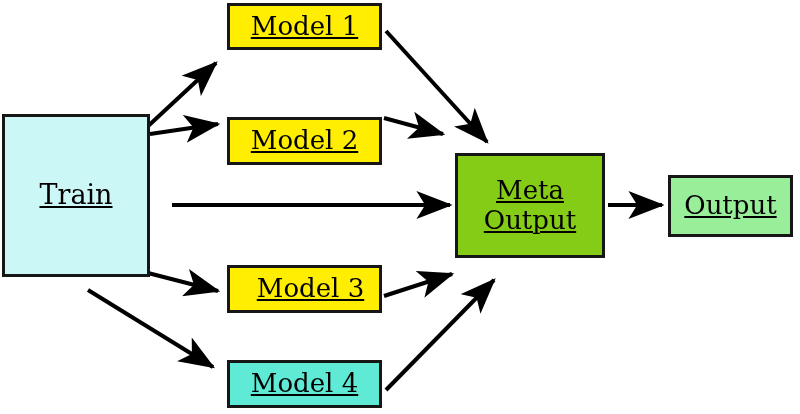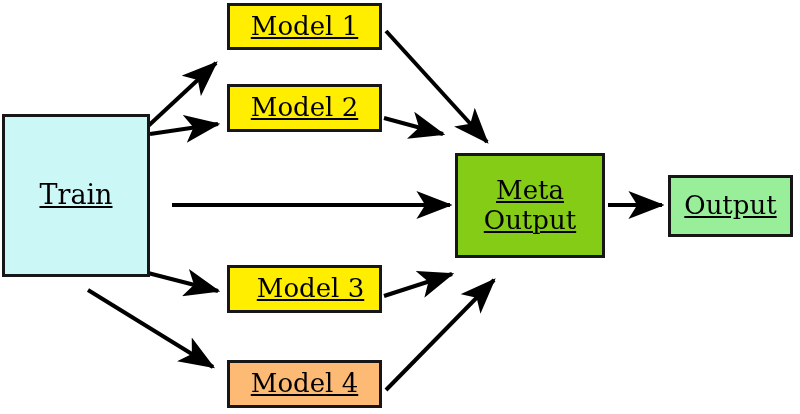--- a/index.html
+++ b/index.html
@@ -87,29 +87,29 @@
   </svg>
 
   <div class="node" id="node-train-data" style="background: rgb(204, 247, 247); left: 2px; top: 114px; width: 148px; height: 163px; border-color: rgb(22, 22, 22);">
     <span class="line">Train</span>
   </div>
 
   <div class="node" id="node-model-1" style="background: rgb(255, 238, 0); left: 227px; top: 3px; width: 155px; height: 47px; border-color: rgb(22, 22, 22);">
     <span class="line">Model 1</span>
   </div>
 
-  <div class="node" id="node-model-2" style="background: rgb(255, 238, 0); left: 227px; top: 84px; width: 155px; height: 48px; border-color: rgb(22, 22, 22);">
+  <div class="node" id="node-model-2" style="background: rgb(255, 238, 0); left: 227px; top: 117px; width: 155px; height: 48px; border-color: rgb(22, 22, 22);">
     <span class="line">Model 2</span>
   </div>
 
   <div class="node" id="node-model-3" style="background: rgb(255, 238, 0); left: 227px; top: 265px; width: 155px; height: 48px; border-color: rgb(22, 22, 22);">
     <span class="line">Model 3</span>
   </div>
 
-  <div class="node" id="node-model-4" style="background: #fdba74; left: 227px; top: 360px; width: 155px; height: 48px; border-color: rgb(22, 22, 22);">
+  <div class="node" id="node-model-4" style="background: #5eead4; left: 227px; top: 360px; width: 155px; height: 48px; border-color: rgb(22, 22, 22);">
     <span class="line">Model 4</span>
   </div>
 
   <div class="node" id="node-meta-model" style="background: #84cc16; left: 455px; top: 153px; width: 150px; height: 105px; border-color: rgb(22, 22, 22);">
     <span class="line">Meta</span>
     <span class="line">Output</span>
   </div>
 
   <div class="node" id="node-output" style="background: rgb(153, 238, 153); left: 668px; top: 175px; width: 125px; height: 62px; border-color: rgb(22, 22, 22); justify-content: center;">
     <span class="line">Output</span>

